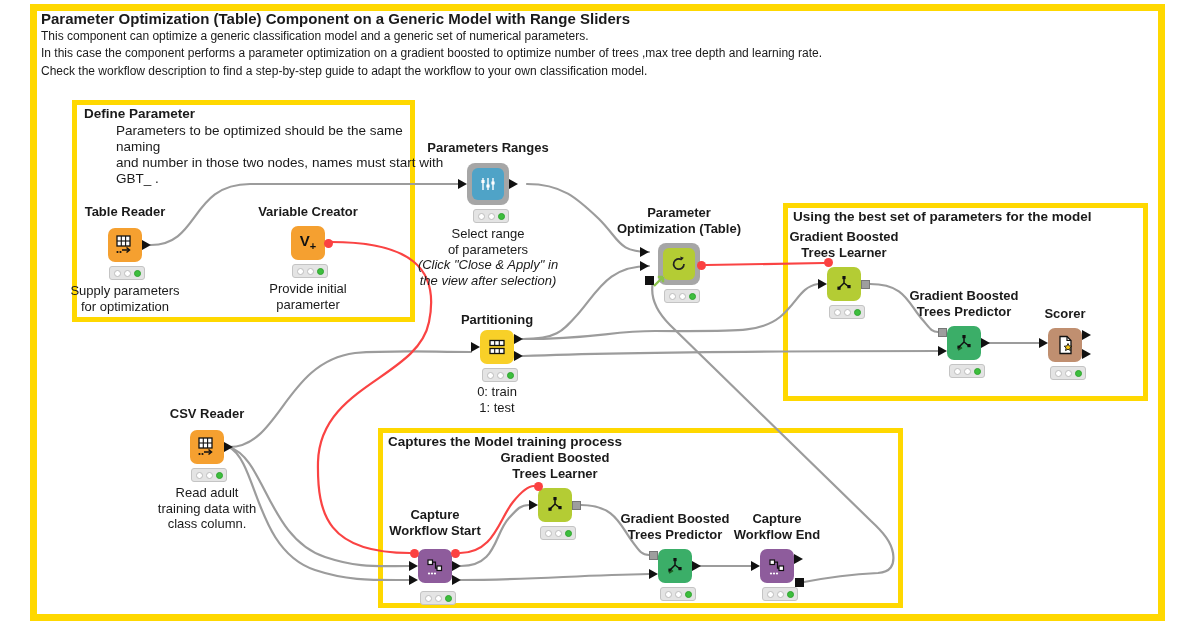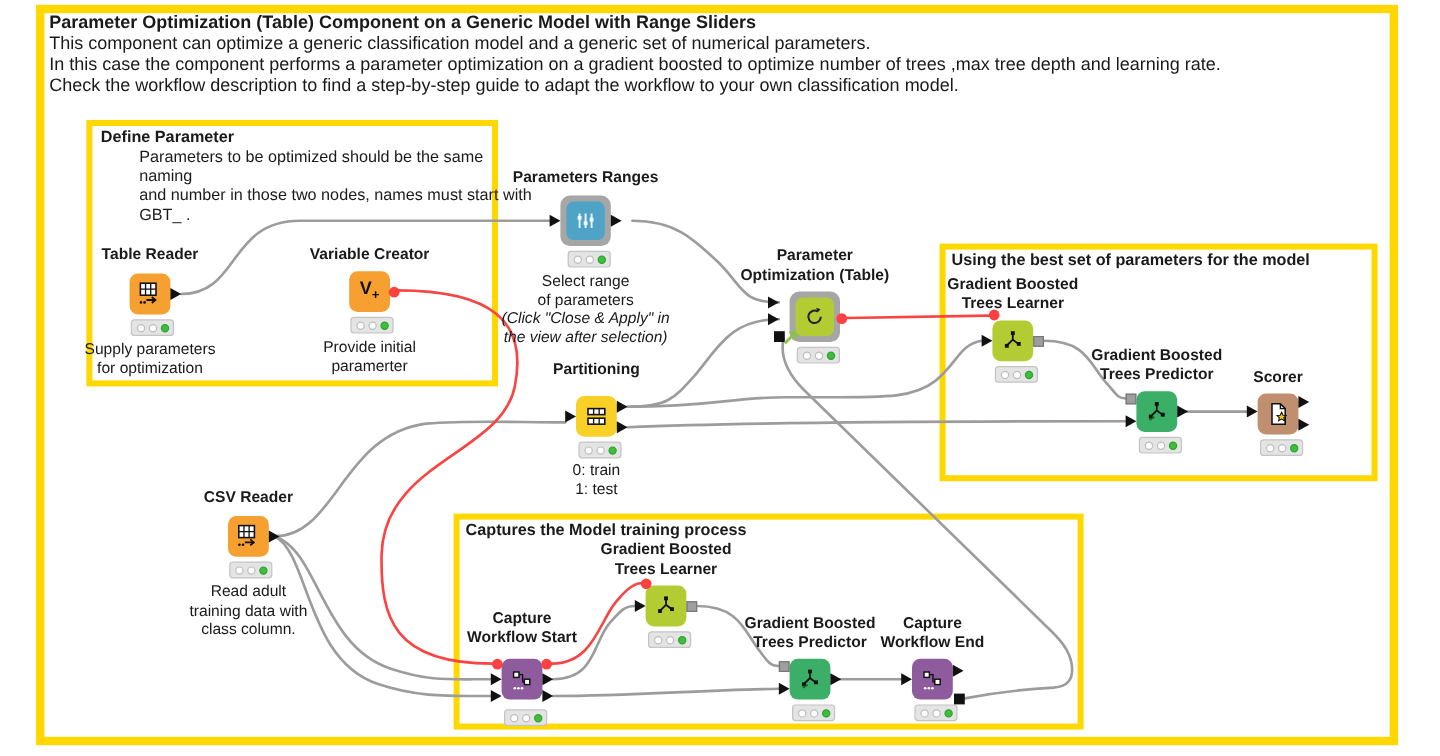--- a/index.html
+++ b/index.html
@@ -2,21 +2,21 @@
 <html><head>
 <meta charset="utf-8">
 <style>
   html,body{margin:0;padding:0;background:#ffffff;}
   #canvas{position:relative;width:1200px;height:630px;background:#fff;overflow:hidden;
           font-family:"Liberation Sans",sans-serif;color:#1a1a1a;}
   .ann{position:absolute;border:5px solid #FFD800;background:transparent;box-sizing:border-box;z-index:1;}
   .ann-outer{border-width:7px;}
   .ann-title{position:absolute;font-weight:700;font-size:13.5px;z-index:1;white-space:pre-line;}
   .desc-title{position:absolute;font-weight:700;font-size:15px;z-index:1;}
-  .desc-body{position:absolute;font-size:15px;line-height:17.4px;white-space:pre-line;z-index:1;}
+  .desc-body{position:absolute;font-size:12px;line-height:17.4px;white-space:pre-line;z-index:1;}
   .ann-body{position:absolute;font-size:13.5px;line-height:16px;white-space:pre-line;z-index:1;margin-left:32px;}
   #edges{position:absolute;left:0;top:0;z-index:2;}
   #edges path{fill:none;stroke-width:2.2px;stroke-linecap:round;}
   #edges path.g{stroke:#9C9C9C;}
   #edges path.r{stroke:#FA4343;}
   .nlabel{position:absolute;width:220px;text-align:center;font-weight:700;font-size:13px;
           line-height:15.5px;white-space:pre-line;z-index:3;}
   .caption{position:absolute;width:220px;text-align:center;font-size:13px;line-height:15.5px;
            white-space:pre-line;z-index:3;}
   .caption.it{font-style:italic;}
@@ -173,21 +173,21 @@
   <div class="tri" style="left:640px;top:246.5px;"></div>
   <div class="tri" style="left:640px;top:260.5px;"></div>
   <div class="bsq" style="left:645px;top:276px;"></div>
   <div class="dot" style="left:697px;top:261px;"></div>
   <div class="tl" style="left:664px;top:289px;">
       <i></i>
       <i></i>
       <i class="g"></i>
     </div>
 
-  <div class="nlabel" style="left:387px;top:300px;">Partitioning</div>
+  <div class="nlabel" style="left:387px;top:312px;">Partitioning</div>
   <div class="sq" style="left:480px;top:330px;background:#F8D028;">
     <svg width="24" height="24" viewBox="0 0 24 24">
       <g stroke="#111" stroke-width="1.3" fill="#fff">
           <rect x="5" y="5.5" width="14" height="5"></rect>
           <rect x="5" y="13.5" width="14" height="5"></rect>
         </g>
       <g stroke="#111" stroke-width="1.1">
           <line x1="9.7" y1="5.5" x2="9.7" y2="10.5"></line>
           <line x1="14.3" y1="5.5" x2="14.3" y2="10.5"></line>
           <line x1="9.7" y1="13.5" x2="9.7" y2="18.5"></line>

